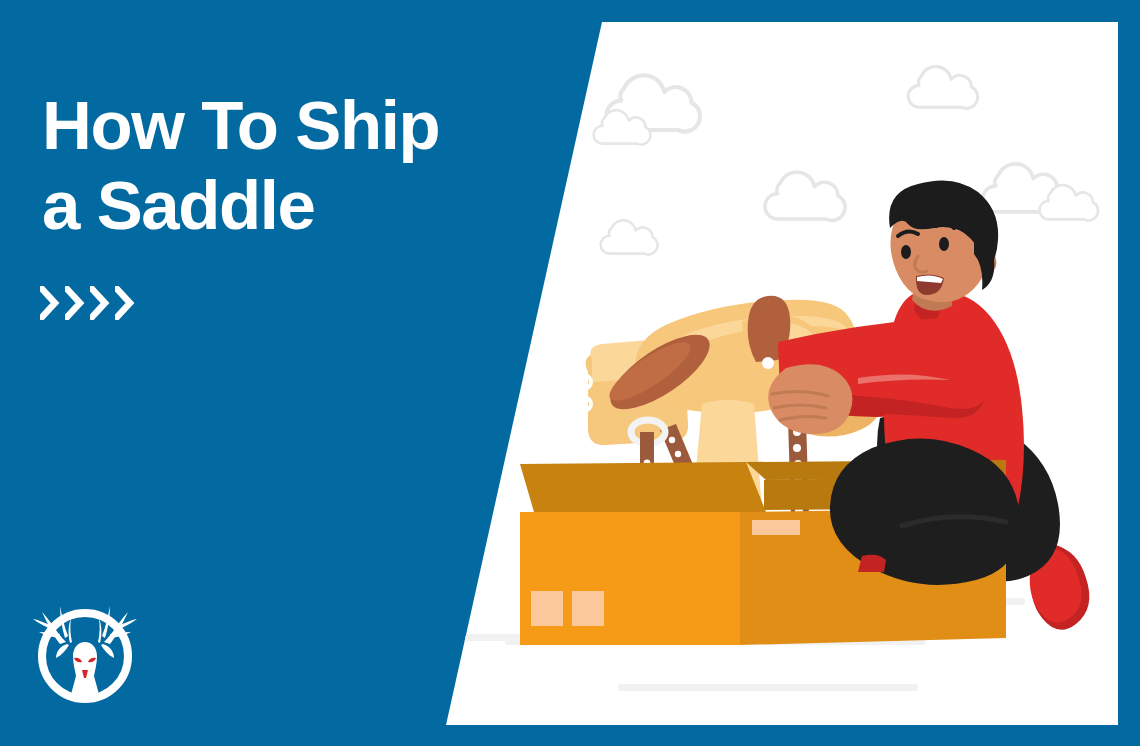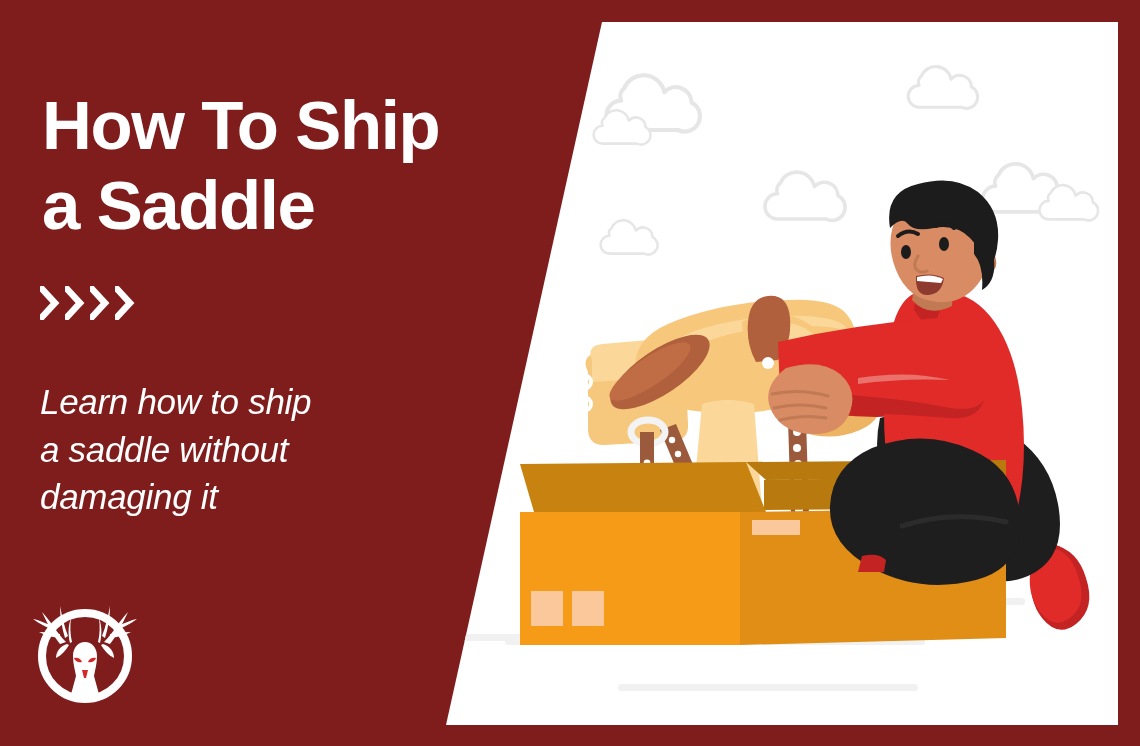--- a/index.html
+++ b/index.html
@@ -8,21 +8,21 @@
     background: #ffffff;
   }
   body {
     font-family: "Liberation Sans", sans-serif;
   }
   .canvas {
     position: relative;
     width: 1140px;
     height: 746px;
     overflow: hidden;
-    background: #7f1d1d;
+    background: #0369a1;
   }
   
   .text-col {
     position: absolute;
     left: 0;
     top: 0;
     width: 560px;
     height: 746px;
     z-index: 5;
   }
@@ -287,23 +287,20 @@
         <path d="M2,3 L15,17 L2,31" fill="none" stroke="#ffffff" stroke-width="6.5" stroke-linecap="square" stroke-linejoin="miter"></path>
       </svg>
       <svg class="chev" viewBox="0 0 20 34">
         <path d="M2,3 L15,17 L2,31" fill="none" stroke="#ffffff" stroke-width="6.5" stroke-linecap="square" stroke-linejoin="miter"></path>
       </svg>
       <svg class="chev" viewBox="0 0 20 34">
         <path d="M2,3 L15,17 L2,31" fill="none" stroke="#ffffff" stroke-width="6.5" stroke-linecap="square" stroke-linejoin="miter"></path>
       </svg>
     </div>
 
-    <div class="subhead">Learn how to ship
-a saddle without
-damaging it</div>
 
     <svg class="logo" viewBox="0 0 118 118">
 
       <circle cx="59" cy="64" r="43" fill="none" stroke="#ffffff" stroke-width="8"></circle>
 
       <g fill="#ffffff">
         <path d="M40,50 C30,40 24,28 16,20 c6,12 10,22 18,32 z"></path>
         <path d="M28,34 C20,32 14,28 7,27 c7,5 13,8 20,11 z"></path>
         <path d="M34,42 C27,42 20,40 13,40 c7,4 14,5 21,6 z"></path>
         <path d="M42,44 C38,34 36,24 34,14 c0,12 2,22 5,32 z"></path>

